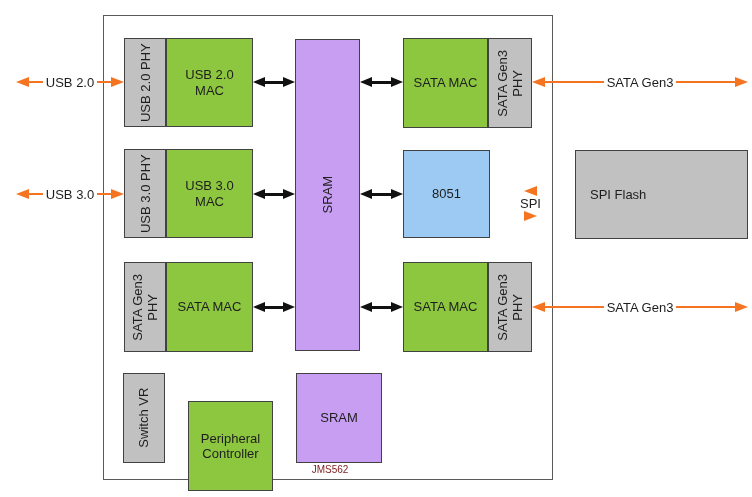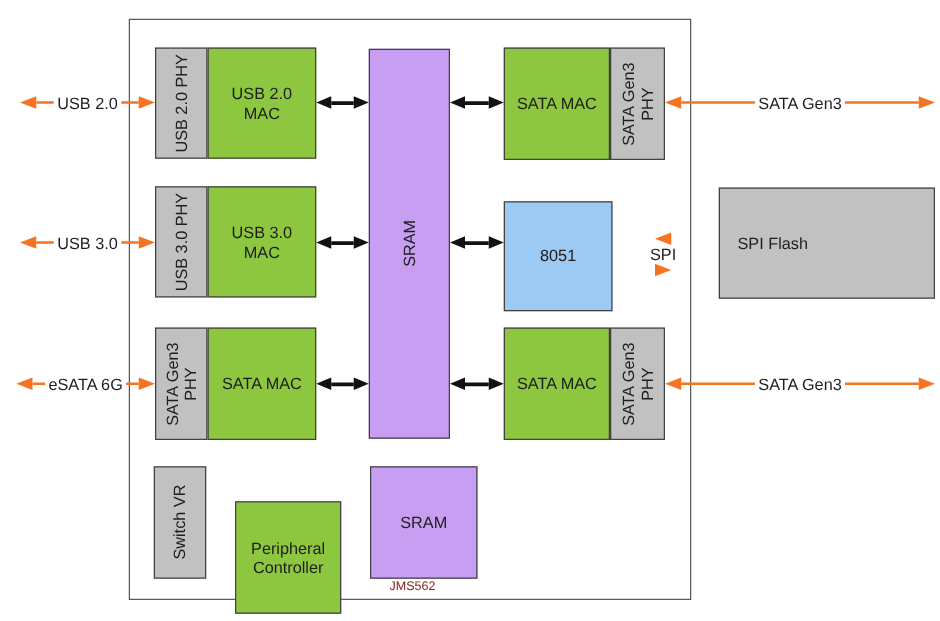--- a/index.html
+++ b/index.html
@@ -69,21 +69,21 @@
 PHY</span>
   </div>
 
   <div class="block gray vert" style="left:124px;top:149px;width:42px;height:89px;">
     <span class="lbl">USB 3.0 PHY</span>
   </div>
   <div class="block green" style="left:166px;top:149px;width:87px;height:89px;">
     <span class="lbl">USB 3.0
 MAC</span>
   </div>
-  <div class="block blue" style="left:403px;top:150px;width:87px;height:88px;margin-top:11px;">
+  <div class="block blue" style="left:403px;top:150px;width:87px;height:88px;">
     <span class="lbl">8051</span>
   </div>
   <div class="block gray leftalign" style="left:575px;top:150px;width:173px;height:89px;">
     <span class="lbl">SPI Flash</span>
   </div>
 
   <div class="block gray vert" style="left:124px;top:262px;width:42px;height:90px;">
     <span class="lbl">SATA Gen3
 PHY</span>
   </div>
@@ -149,27 +149,20 @@
       <span class="oshaft"></span>
       <span class="ohead r"></span>
   </div>
   <div class="oarrow" style="left:16px;top:185.5px;width:108px;">
     <span class="ohead l"></span>
       <span class="oshaft"></span>
       <span class="olabel">USB 3.0</span>
       <span class="oshaft"></span>
       <span class="ohead r"></span>
   </div>
-  <div class="oarrow" style="left:13px;top:298.5px;width:111px;">
-    <span class="ohead l"></span>
-      <span class="oshaft"></span>
-      <span class="olabel">eSATA 6G</span>
-      <span class="oshaft"></span>
-      <span class="ohead r"></span>
-  </div>
   <div class="oarrow" style="left:532px;top:73.5px;width:216px;">
     <span class="ohead l"></span>
       <span class="oshaft"></span>
       <span class="olabel">SATA Gen3</span>
       <span class="oshaft"></span>
       <span class="ohead r"></span>
   </div>
   <div class="oarrow" style="left:490px;top:185.5px;width:81px;flex-direction:column;">
     <span class="ohead l"></span>
       <span class="oshaft"></span>

